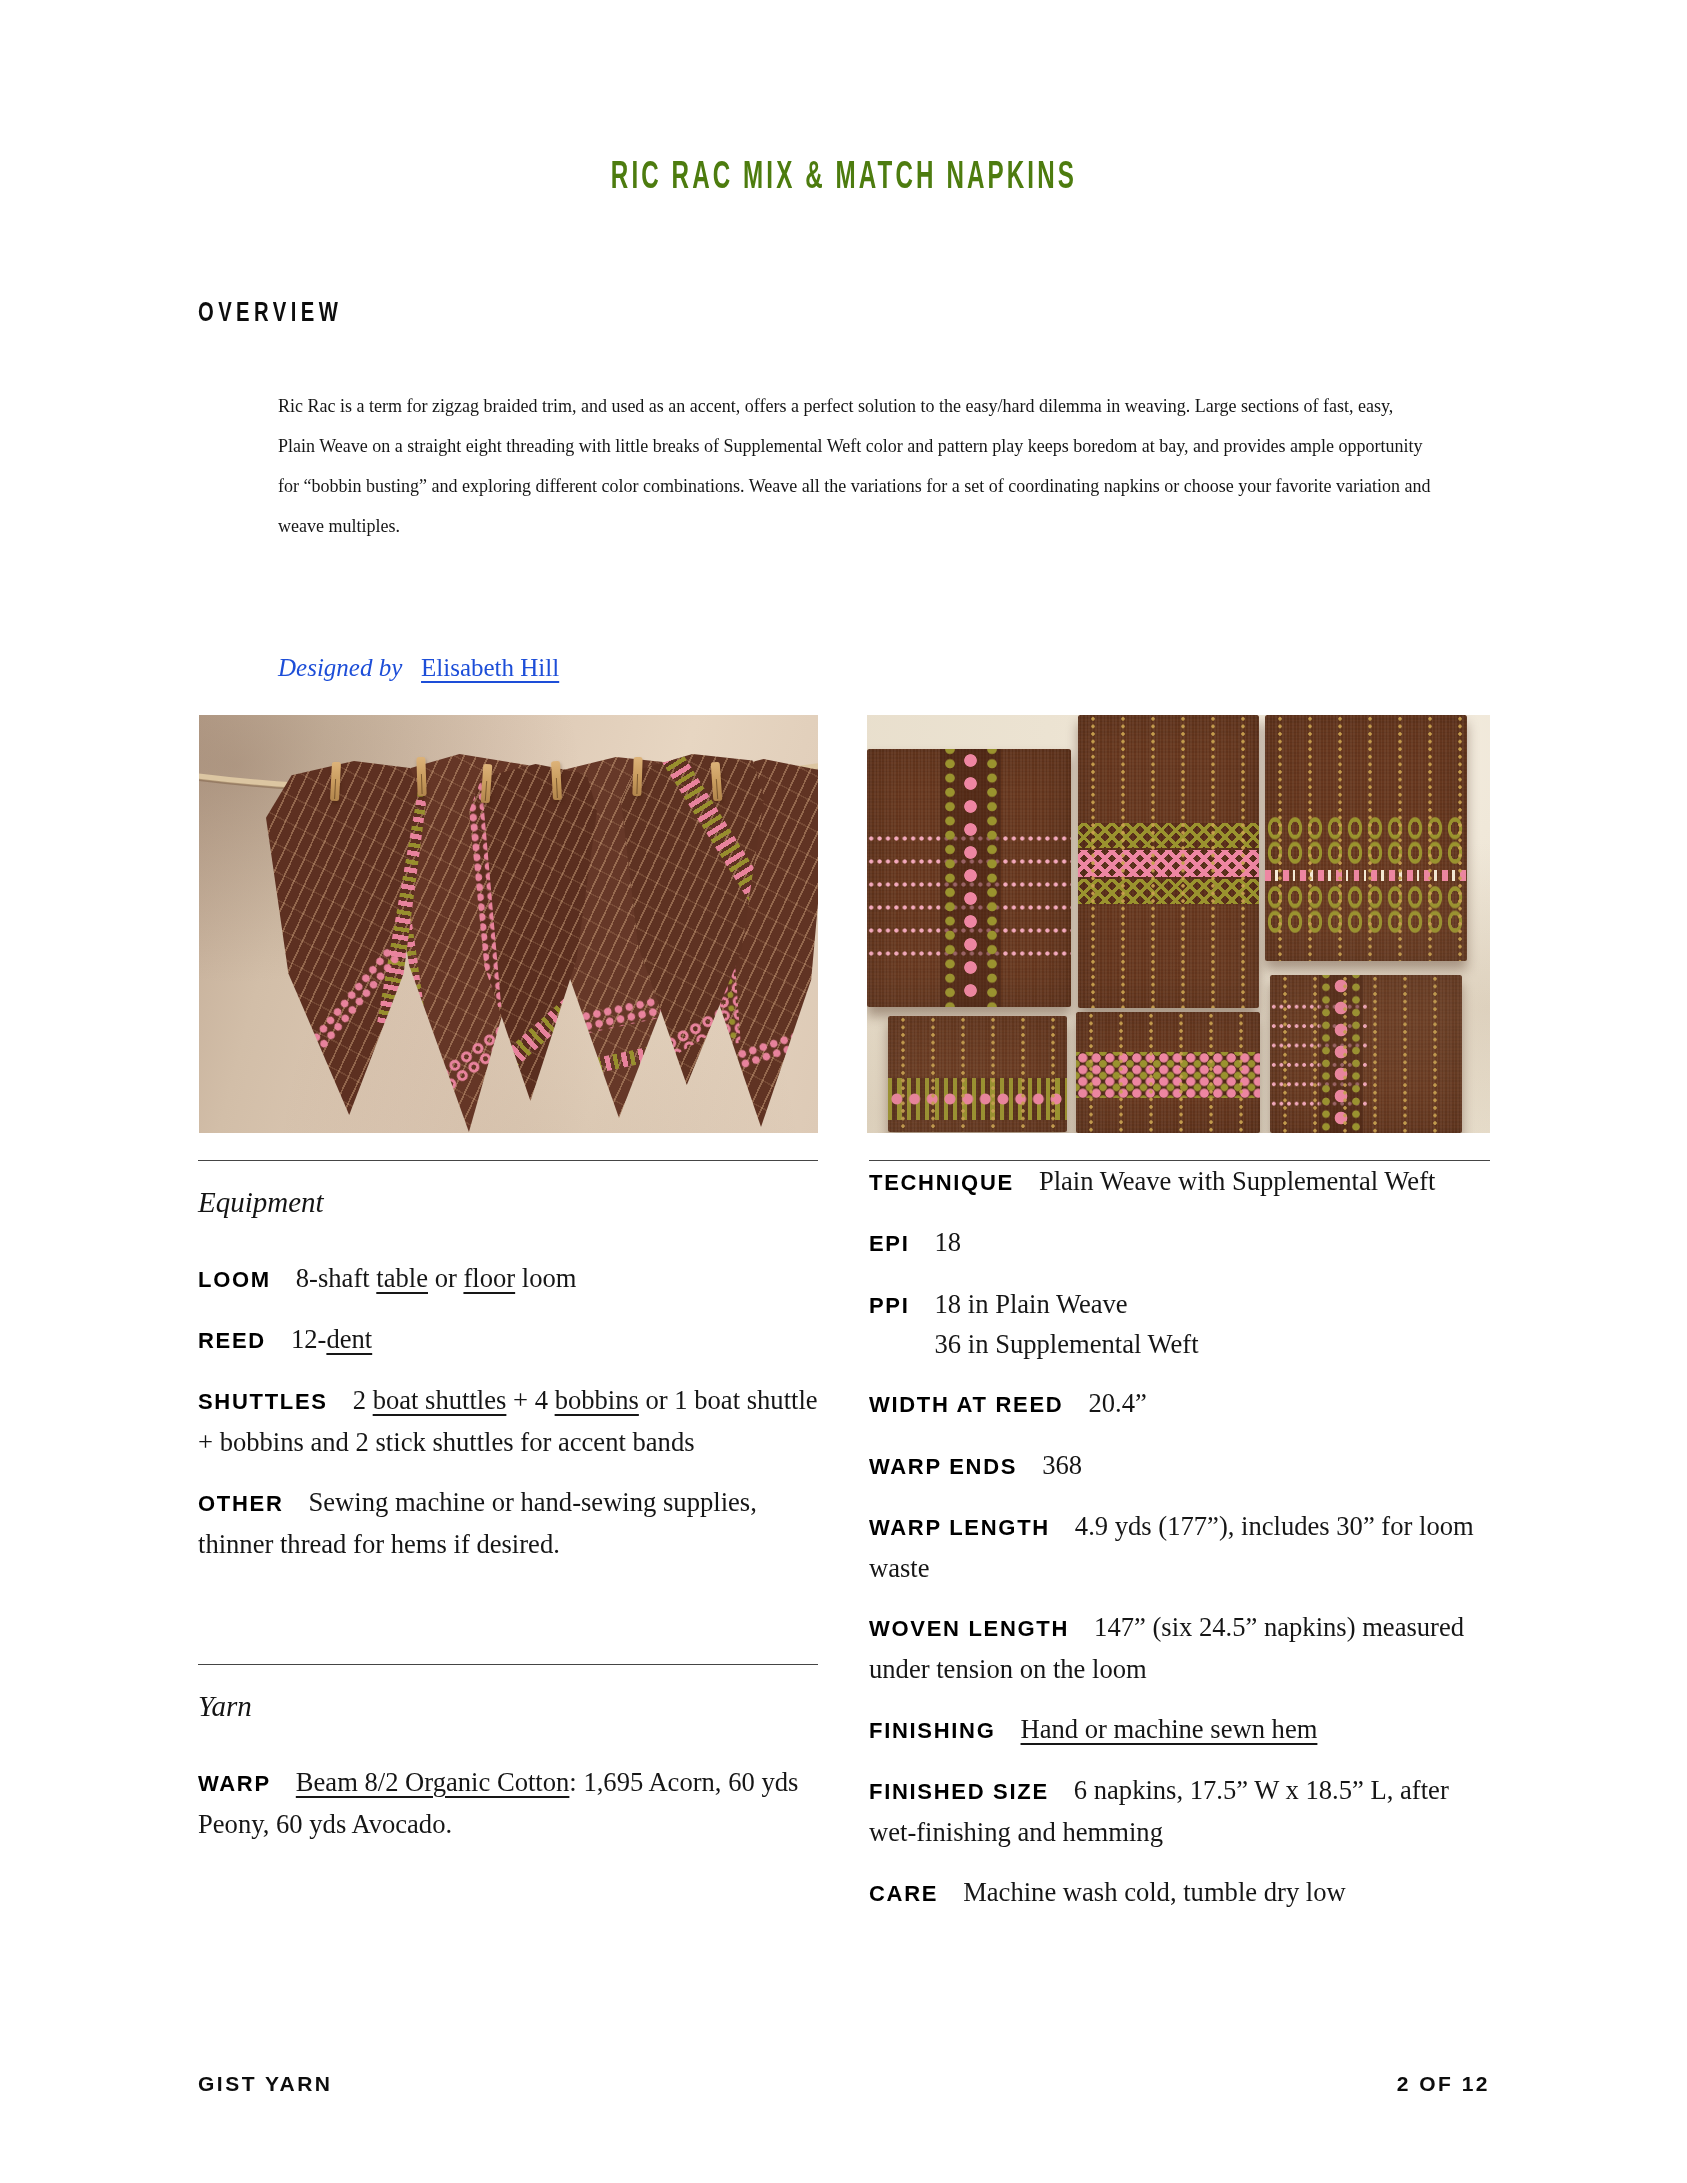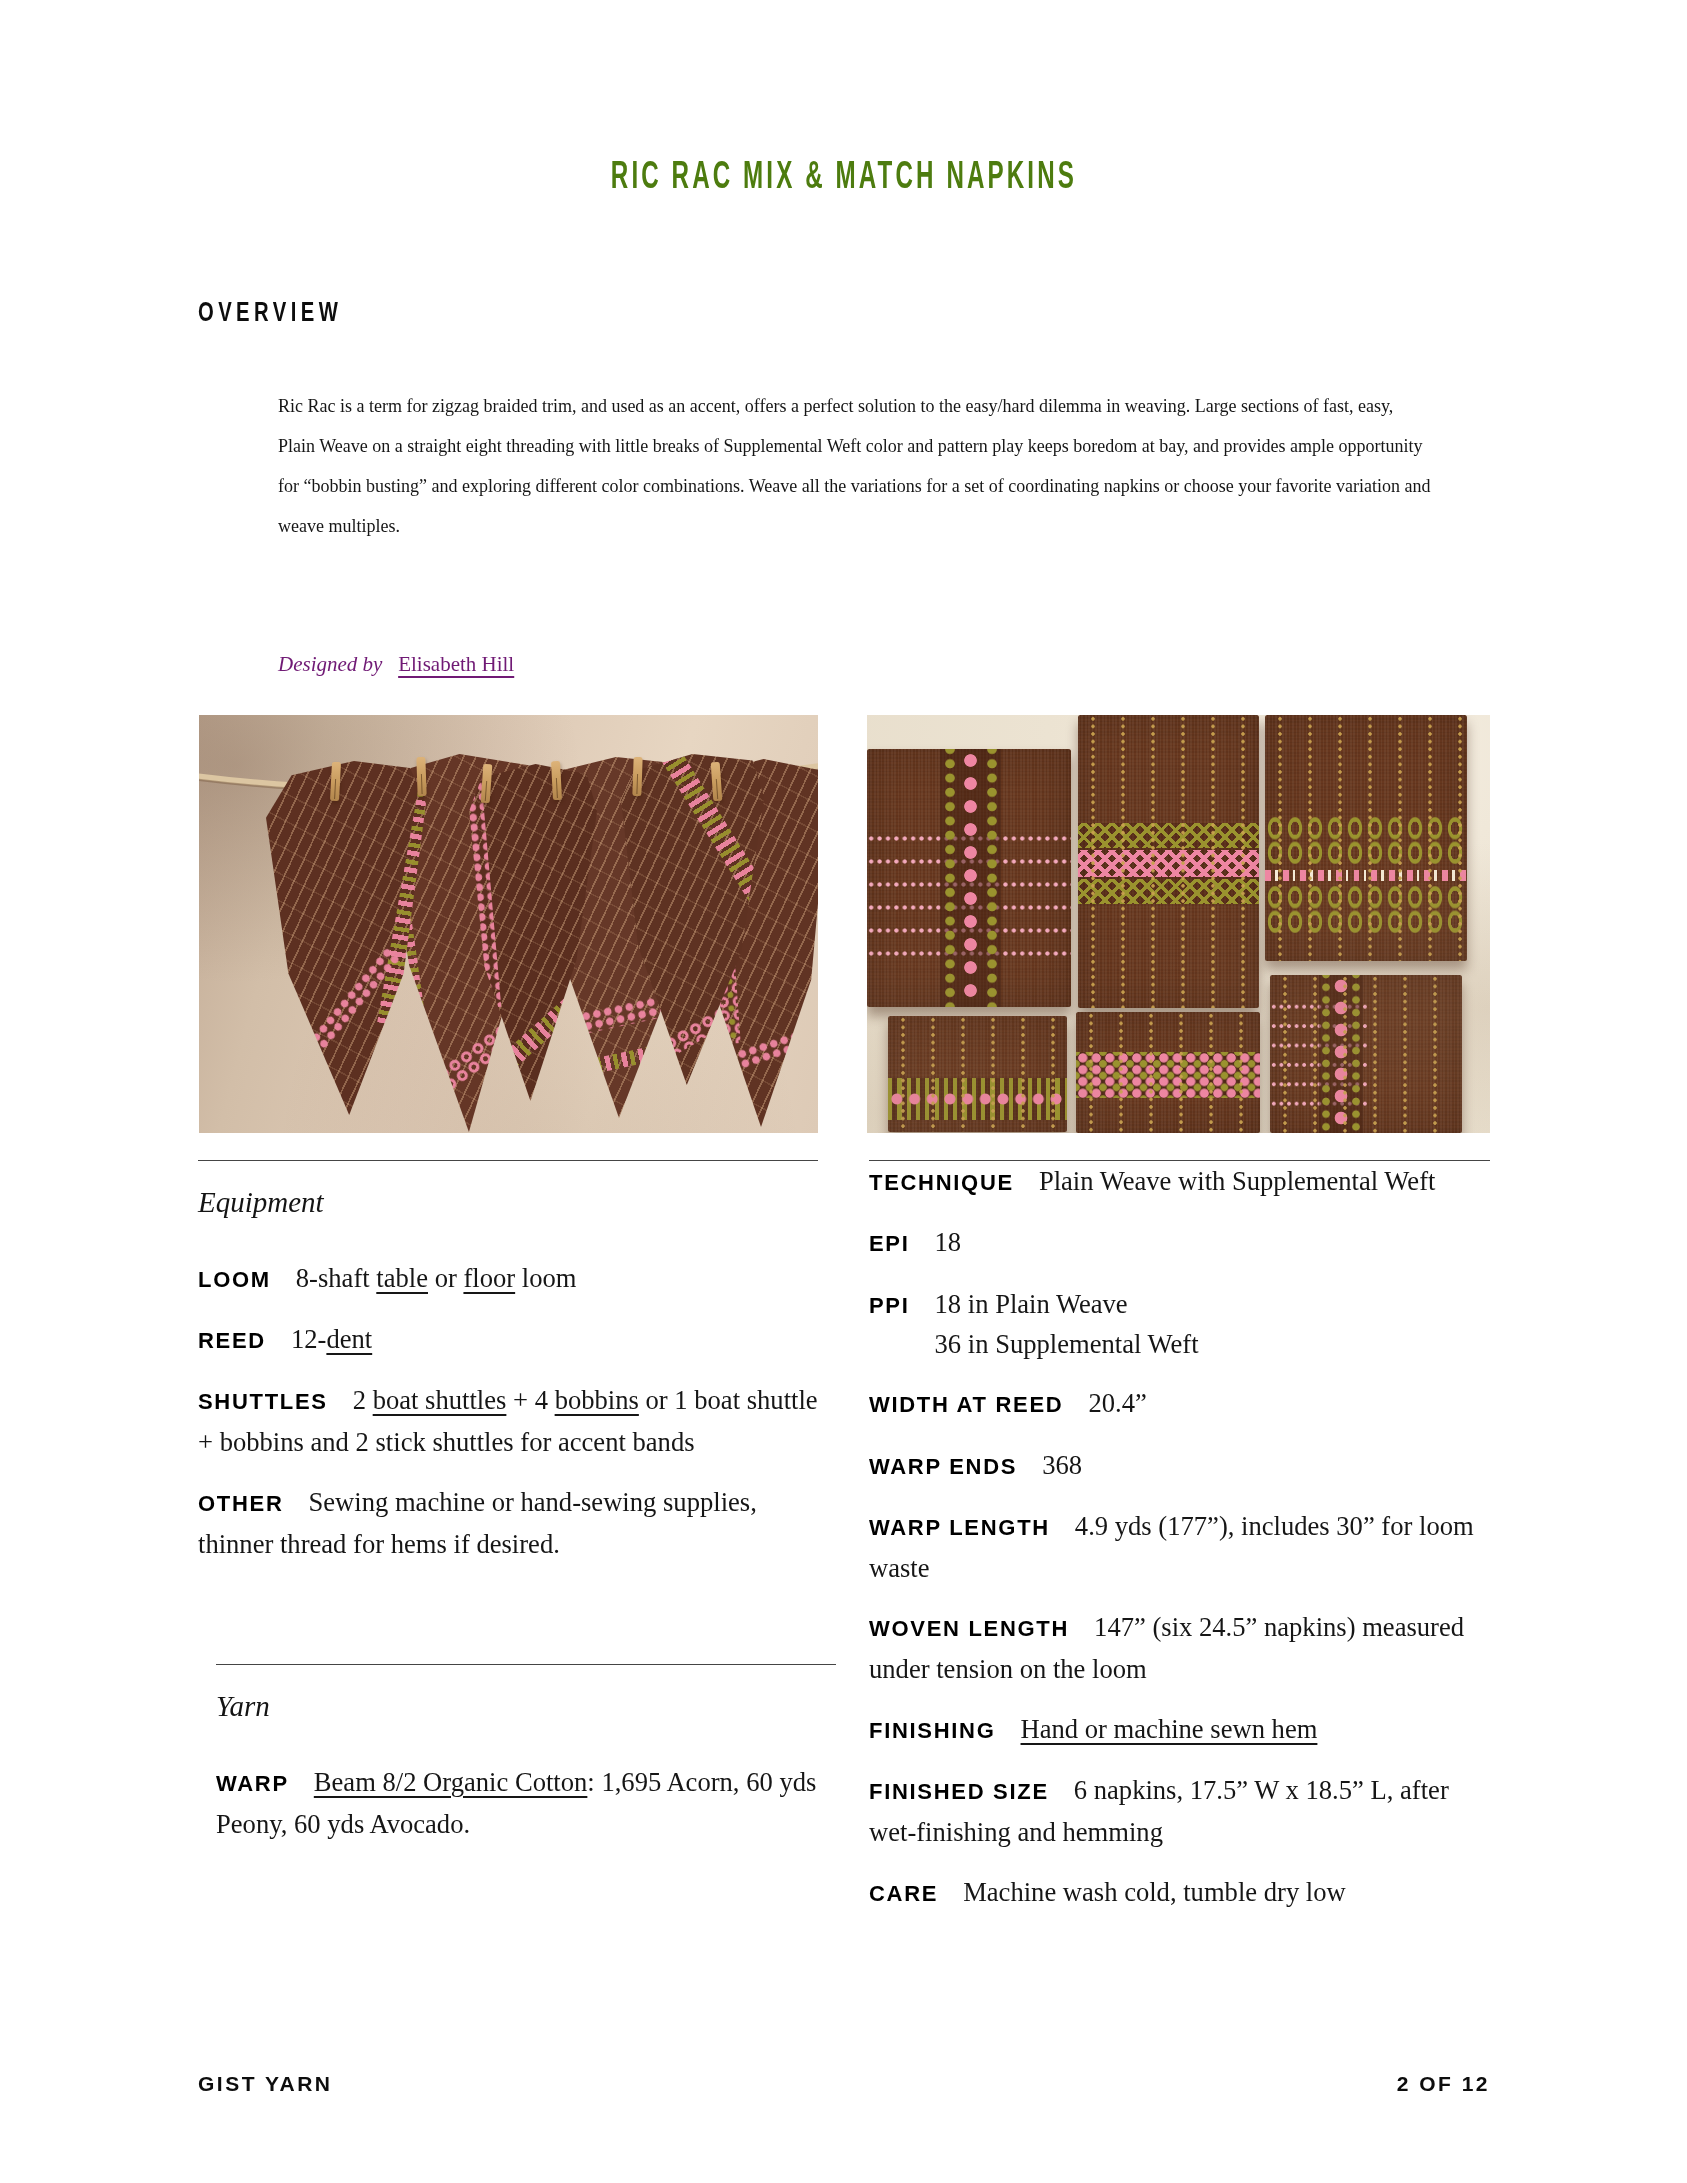--- a/index.html
+++ b/index.html
@@ -9,27 +9,27 @@
   
   .title{position:absolute;left:198px;width:1292px;top:158px;text-align:center;
          font-family:"Liberation Sans",sans-serif;font-weight:700;font-size:39px;line-height:34px;color:#4d7c0f;}
   .title .squeeze{display:inline-block;transform:scaleX(.62);transform-origin:50% 50%;letter-spacing:5px;white-space:nowrap;}
 
   .kicker{position:absolute;left:198px;top:299px;font-family:"Liberation Sans",sans-serif;
           font-weight:700;font-size:27px;line-height:27px;color:#0d0d0d;}
   .kicker .squeeze{display:inline-block;transform:scaleX(.75);transform-origin:0 50%;letter-spacing:5.9px;white-space:nowrap;}
 
   .lede{position:absolute;left:278px;top:368px;width:1154px;font-size:18px;line-height:40px;color:#161616;}
-  .byline{position:absolute;left:278px;top:626px;font-size:21px;line-height:34px;color:#701a75;}
+  .byline{position:absolute;left:278px;top:626px;font-size:25px;line-height:34px;color:#1d4ed8;}
   .byline .lab{font-style:italic;}
   .u{text-decoration:underline;text-underline-offset:5px;text-decoration-thickness:1.7px;}
 
   .col{position:absolute;border-top:1.7px solid #454545;}
   .col-eq{left:198px;top:1160px;width:620px;}
-  .col-yarn{left:216px;top:1664px;width:620px;}
+  .col-yarn{left:198px;top:1664px;width:620px;}
   .col-spec{left:869px;top:1160px;width:621px;}
   .col h2{margin:23.6px 0 39px 0;font-weight:400;font-style:italic;font-size:29px;line-height:34px;color:#141414;}
   .spec-item{margin:0 0 19.4px 0;font-size:26.6px;line-height:40px;color:#161616;}
   .spec-label{font-family:"Liberation Sans",sans-serif;font-weight:700;font-size:22px;letter-spacing:1.7px;
               color:#000;margin-right:25px;white-space:nowrap;}
   .spec-value.hang{display:inline-block;vertical-align:top;}
 
   .footer{position:absolute;top:2071px;font-family:"Liberation Sans",sans-serif;font-weight:700;
           font-size:21px;letter-spacing:2.5px;color:#0d0d0d;line-height:25px;}
   .footer.fl{left:198px;}

